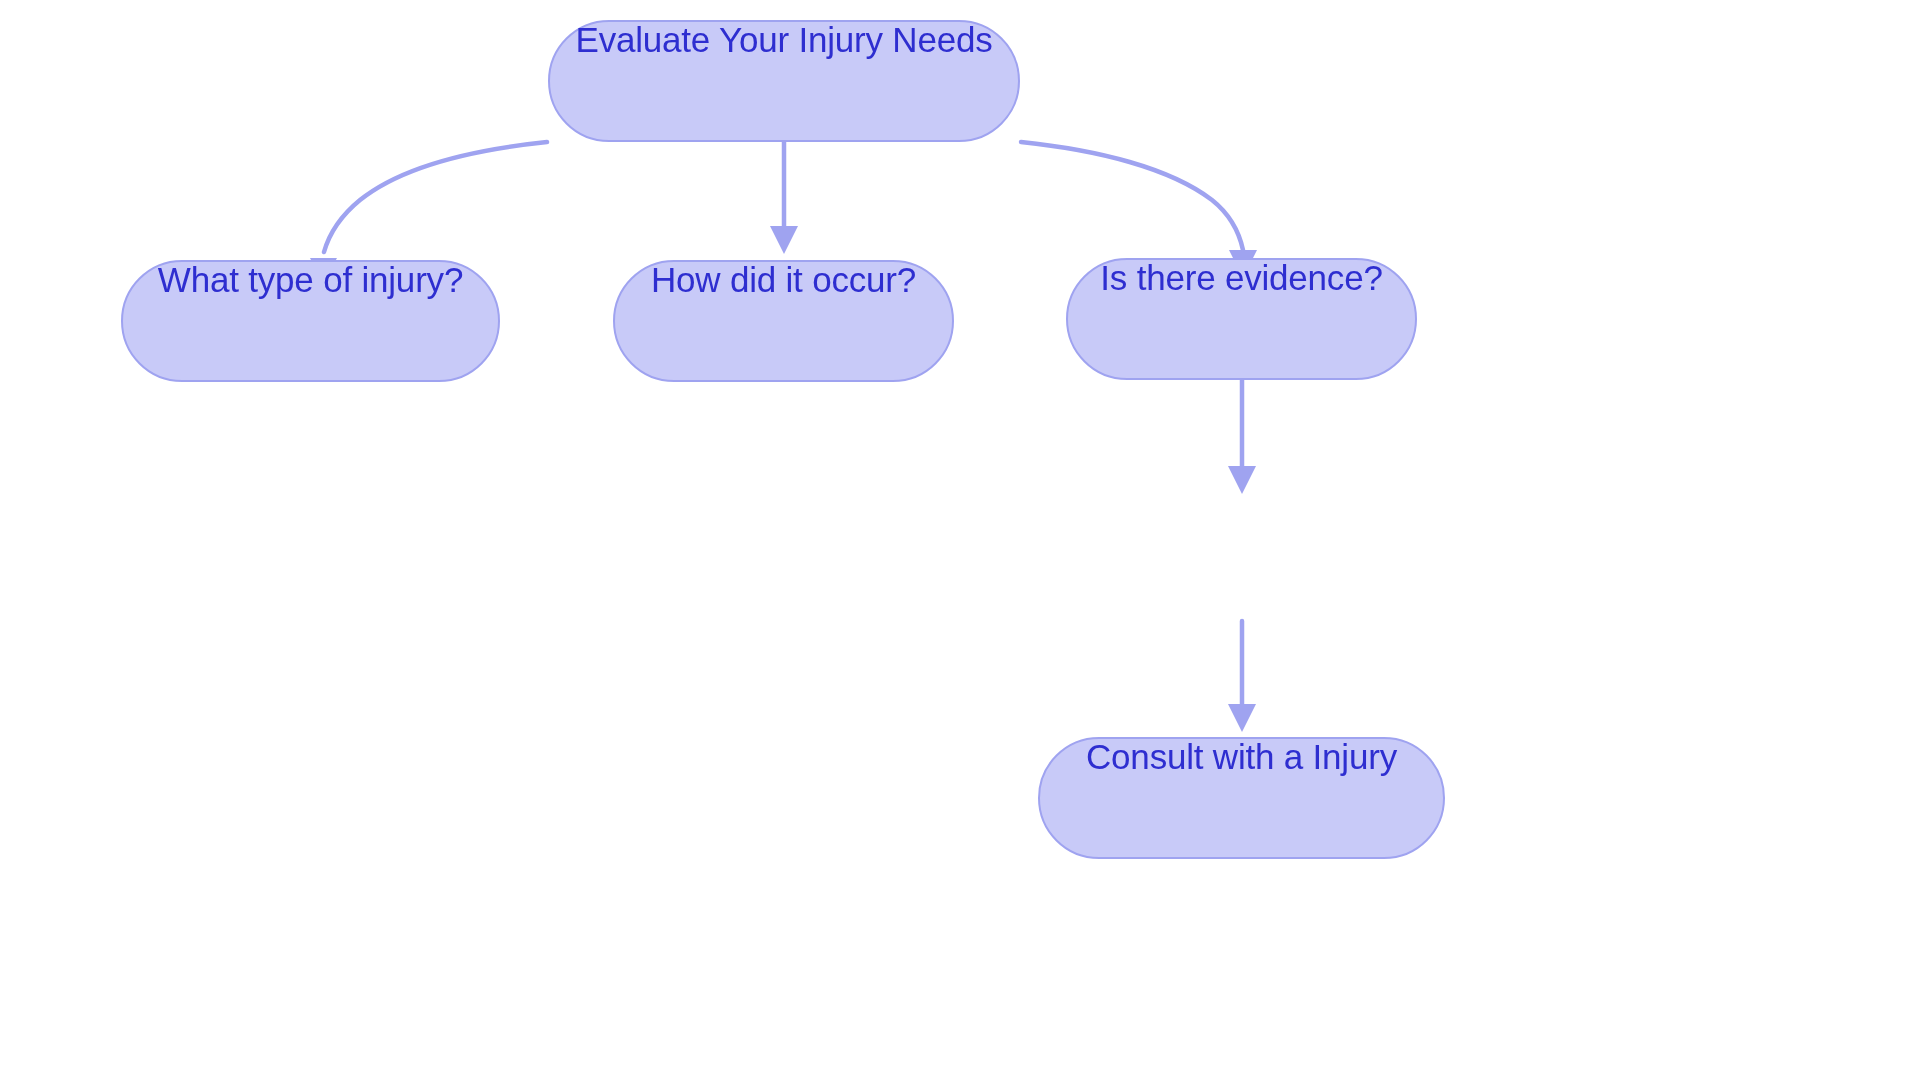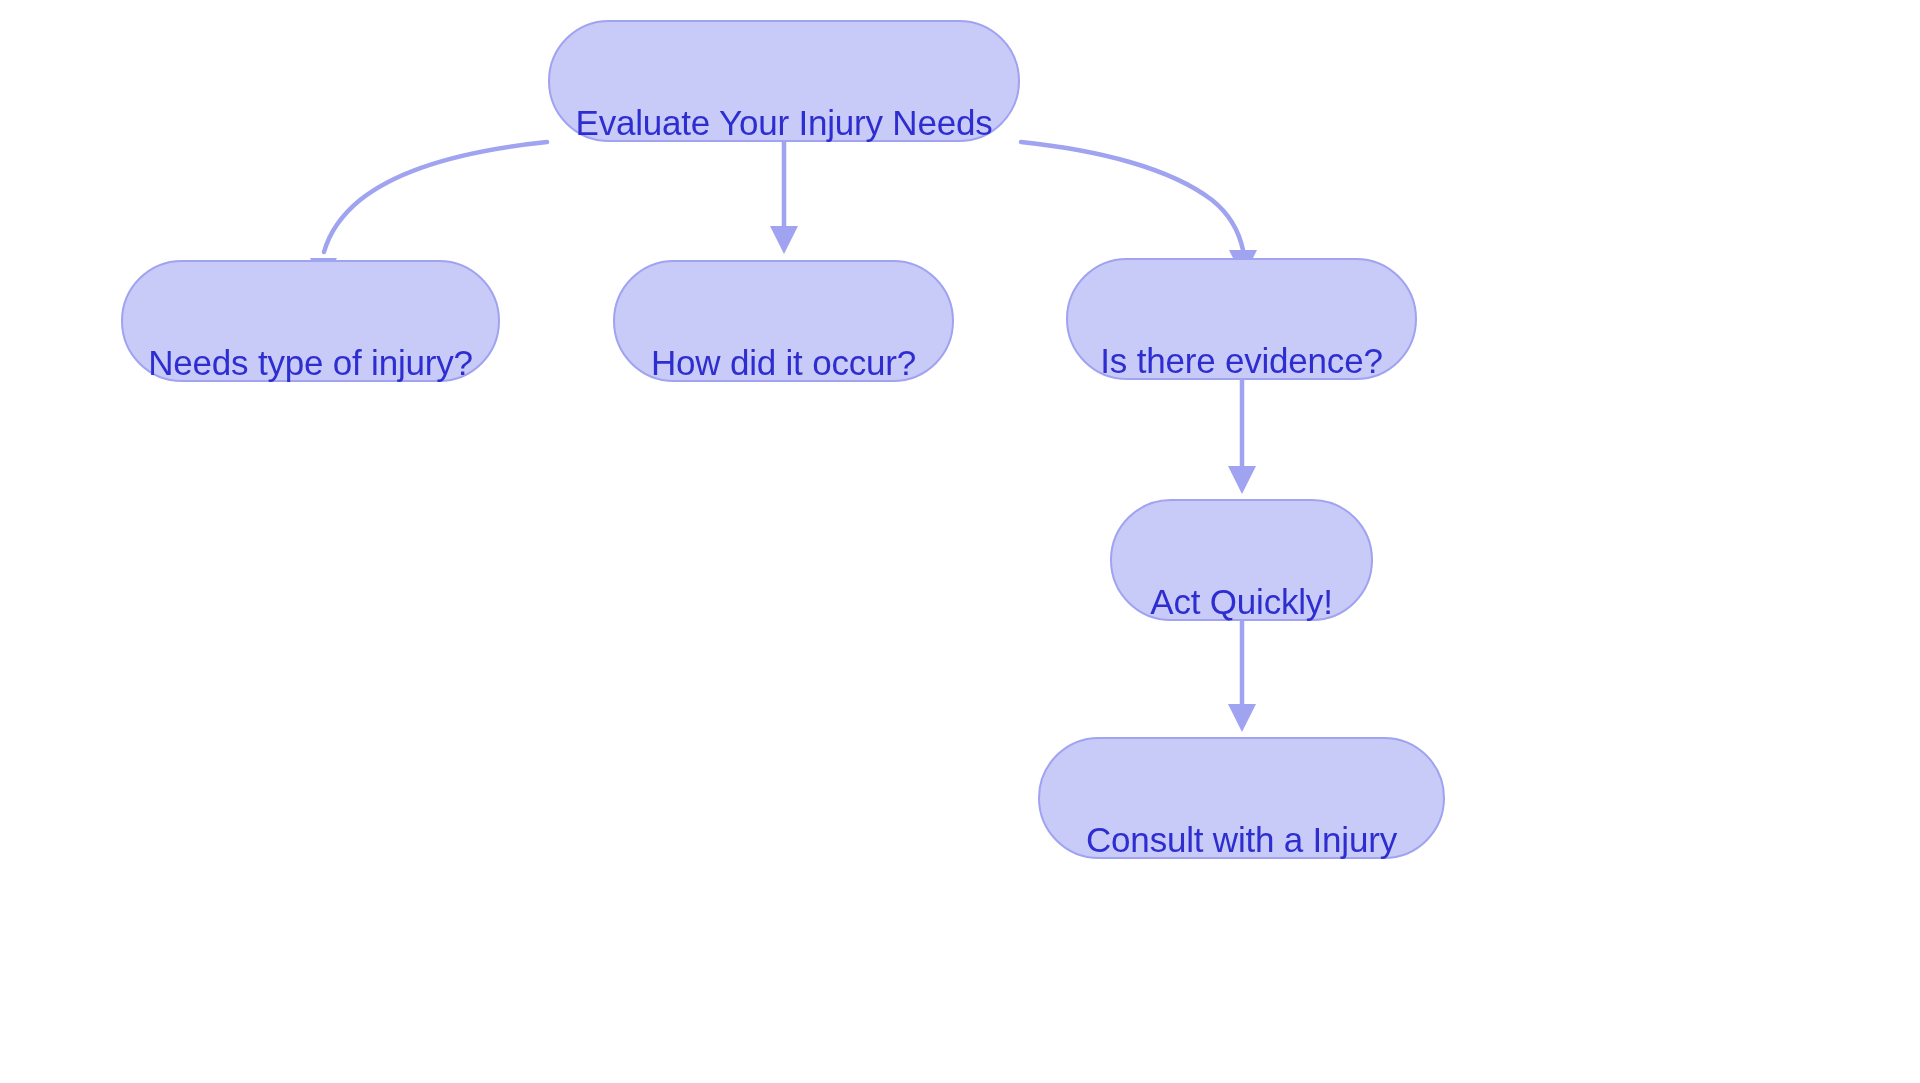--- a/index.html
+++ b/index.html
@@ -24,21 +24,21 @@
     left: 0;
     top: 0;
     width: 1920px;
     height: 1083px;
     pointer-events: none;
   }
   .node {
     position: absolute;
     box-sizing: border-box;
     display: flex;
-    align-items: flex-end;
+    align-items: flex-start;
     justify-content: center;
     background: #c8caf8;
     border: 2px solid #9fa3f0;
     border-radius: 999px;
     color: #2e2ed0;
     font-family: "Liberation Sans", sans-serif;
     font-weight: 400;
     letter-spacing: -0.2px;
     white-space: nowrap;
     user-select: none;
@@ -80,32 +80,29 @@
       <path d="M 1242,621 L 1242,704" fill="none" stroke="#9fa3f0" stroke-width="4.5" stroke-linecap="round"></path>
       <polygon points="1228,704 1256,704 1242,732" fill="#9fa3f0"></polygon>
     </g>
   </svg>
 
   <div class="node" id="node-root" style="left: 548px; top: 20px; width: 472px; height: 122px; font-size: 35px; background: rgb(200, 202, 248); border-color: rgb(159, 163, 240); color: rgb(46, 46, 208);">
     <span class="node-label">Evaluate Your Injury Needs</span>
   </div>
 
   <div class="node" id="node-injury_type" style="left: 121px; top: 260px; width: 379px; height: 122px; font-size: 35px; background: rgb(200, 202, 248); border-color: rgb(159, 163, 240); color: rgb(46, 46, 208);">
-    <span class="node-label">Needs type of injury?</span>
+    <span class="node-label">What type of injury?</span>
   </div>
 
   <div class="node" id="node-occurrence" style="left: 613px; top: 260px; width: 341px; height: 122px; font-size: 35px; background: rgb(200, 202, 248); border-color: rgb(159, 163, 240); color: rgb(46, 46, 208);">
     <span class="node-label">How did it occur?</span>
   </div>
 
   <div class="node" id="node-evidence" style="left: 1066px; top: 258px; width: 351px; height: 122px; font-size: 35px; background: rgb(200, 202, 248); border-color: rgb(159, 163, 240); color: rgb(46, 46, 208);">
     <span class="node-label">Is there evidence?</span>
   </div>
 
-  <div class="node" id="node-act_quickly" style="left: 1110px; top: 499px; width: 263px; height: 122px; font-size: 35px; background: rgb(200, 202, 248); border-color: rgb(159, 163, 240); color: rgb(46, 46, 208);">
-    <span class="node-label">Act Quickly!</span>
-  </div>
 
   <div class="node" id="node-consult" style="left: 1038px; top: 737px; width: 407px; height: 122px; font-size: 35px; background: rgb(200, 202, 248); border-color: rgb(159, 163, 240); color: rgb(46, 46, 208);">
     <span class="node-label">Consult with a Injury</span>
   </div>
 
 </div>
 
 </body></html>

